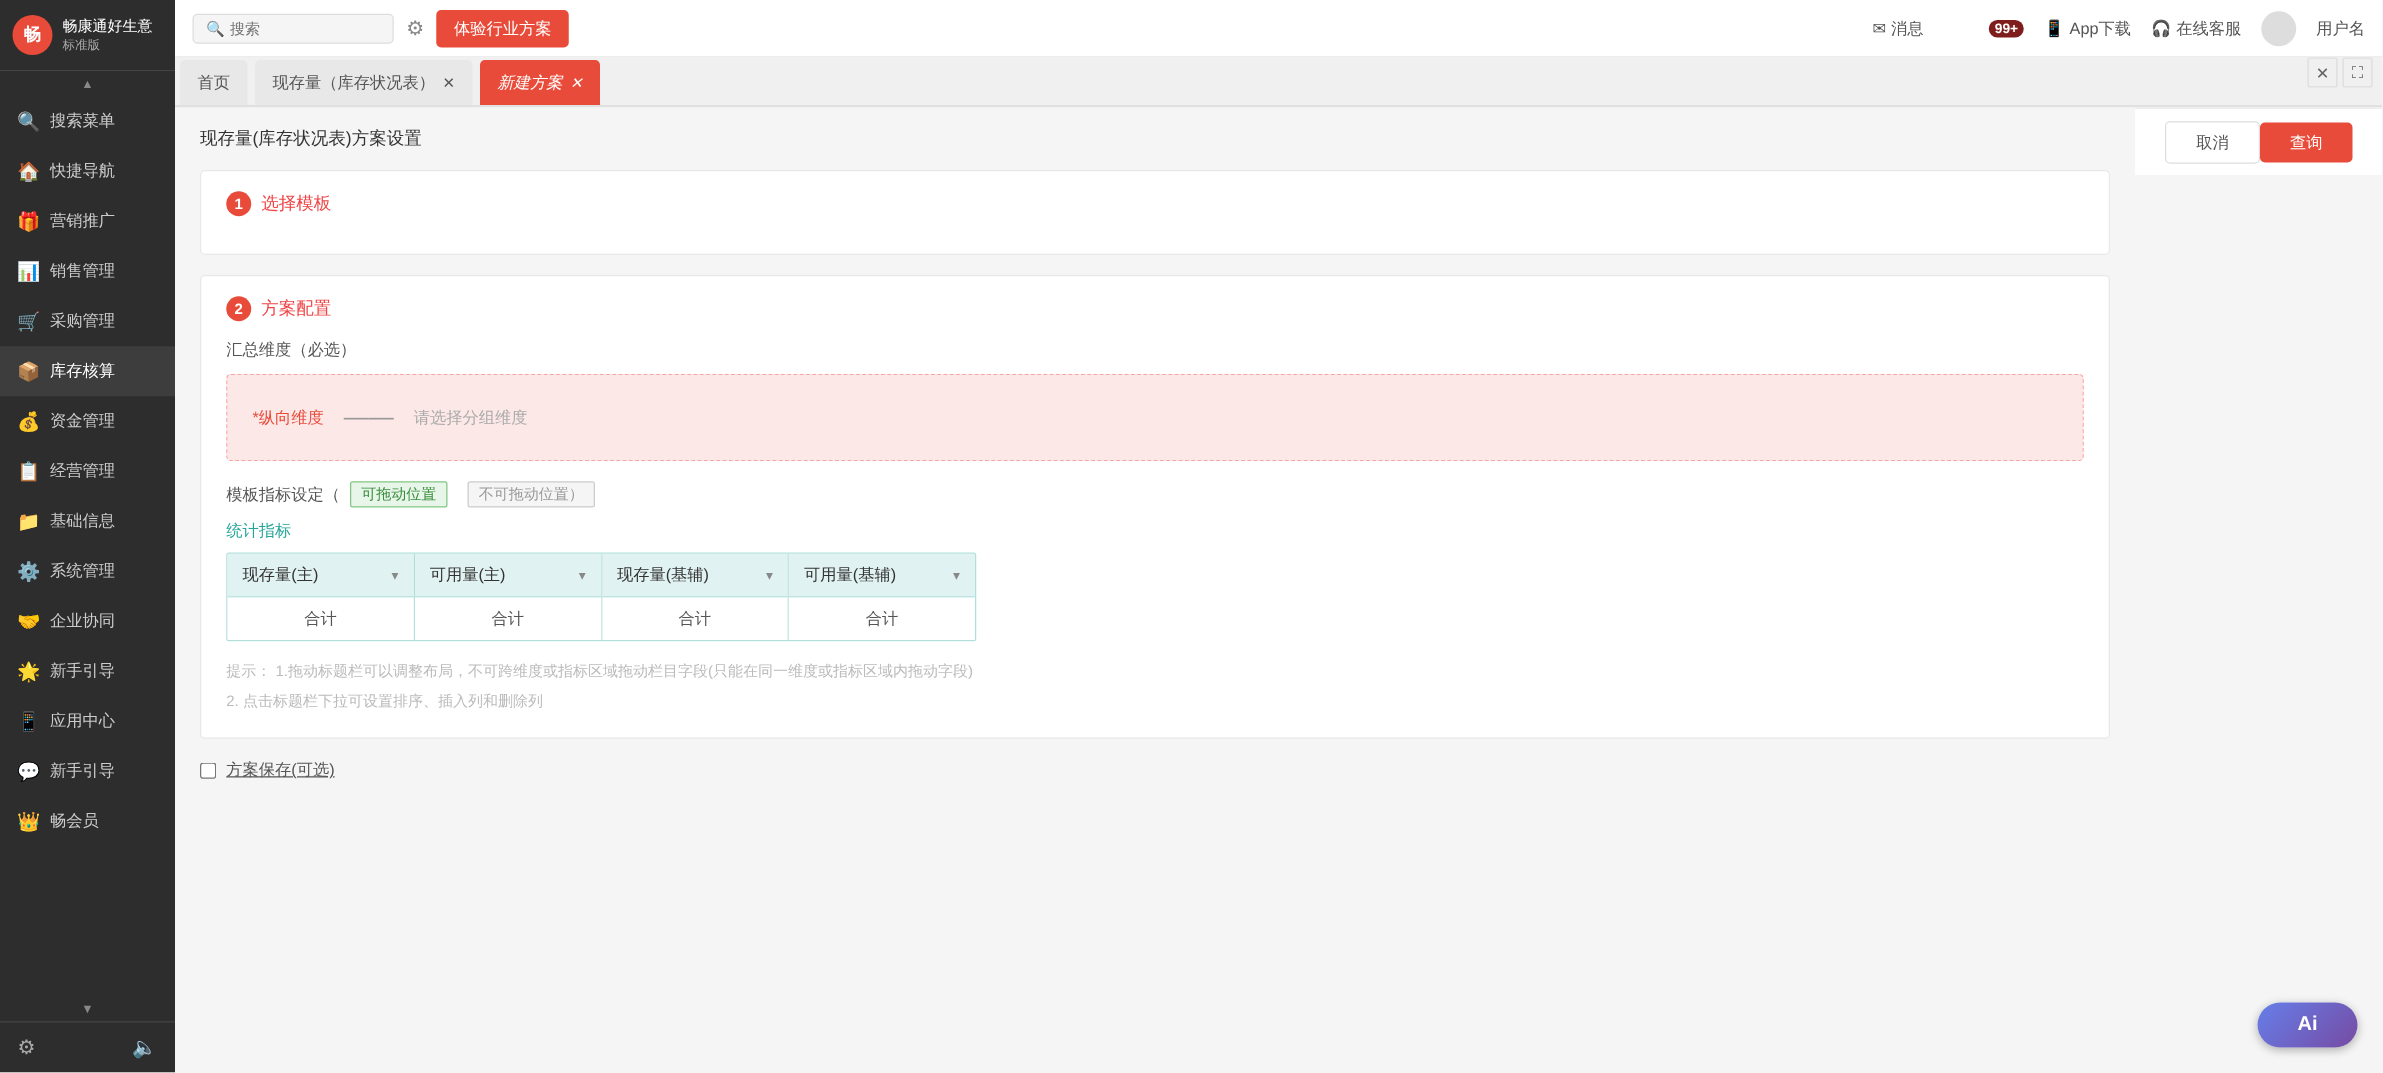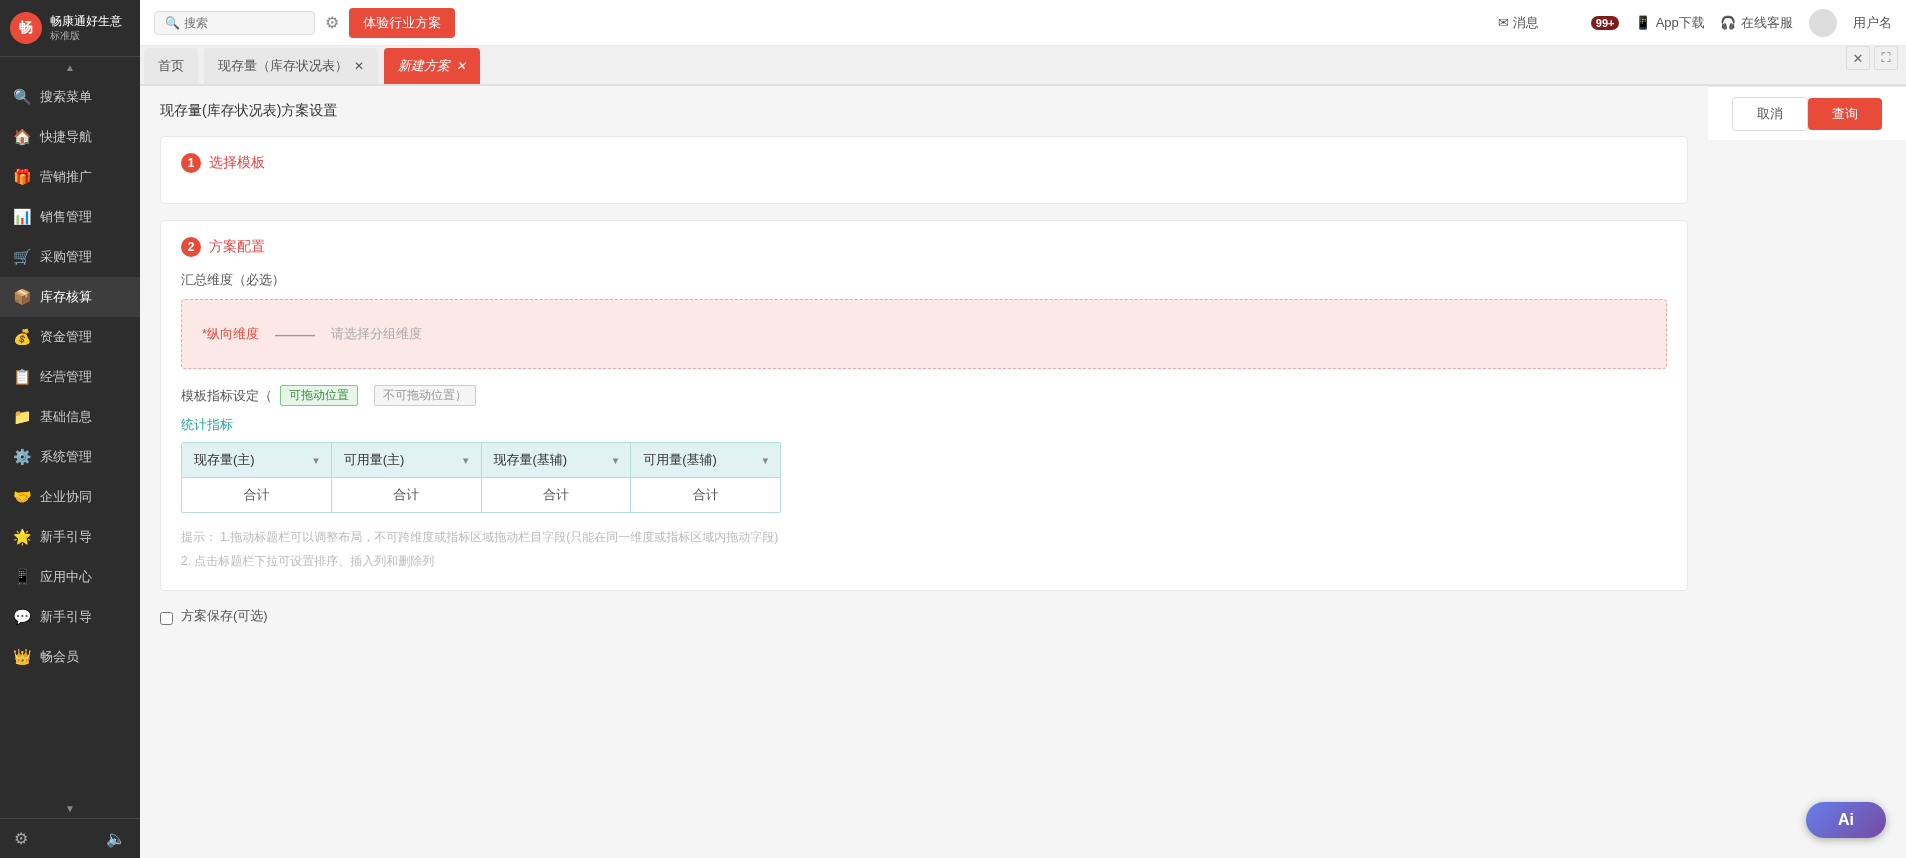--- a/index.html
+++ b/index.html
@@ -243,24 +243,25 @@
       margin-top: 14px;
       font-size: 12px;
       color: #bbb;
       line-height: 1.8;
     }
     .tips p { margin-bottom: 2px; }
 
     
     .save-section {
       display: flex;
-      align-items: flex-end;
+      align-items: center;
       gap: 8px;
       font-size: 13px;
       color: #555;
+      text-decoration: underline;
     }
     .save-section input[type=checkbox] { cursor: pointer; }
 
     
     .footer-bar {
       height: 54px;
       background: #fff;
       border-top: 1px solid #e8e8e8;
       display: flex;
       align-items: center;

